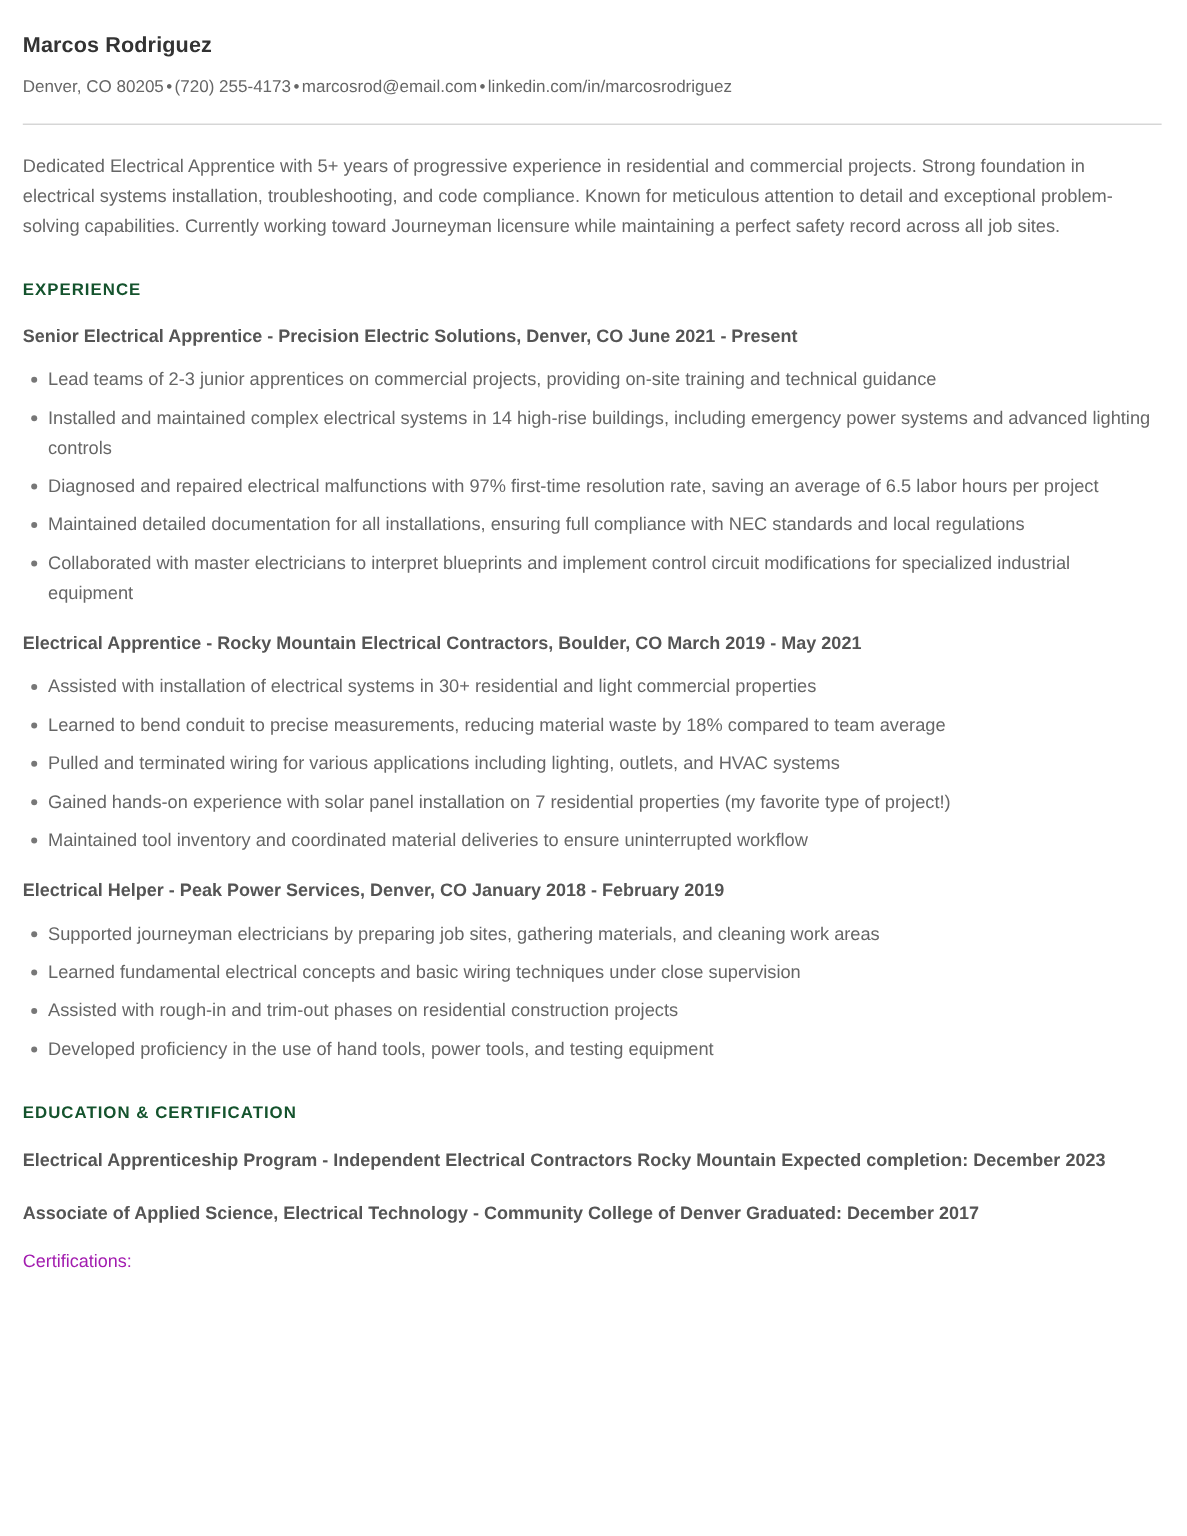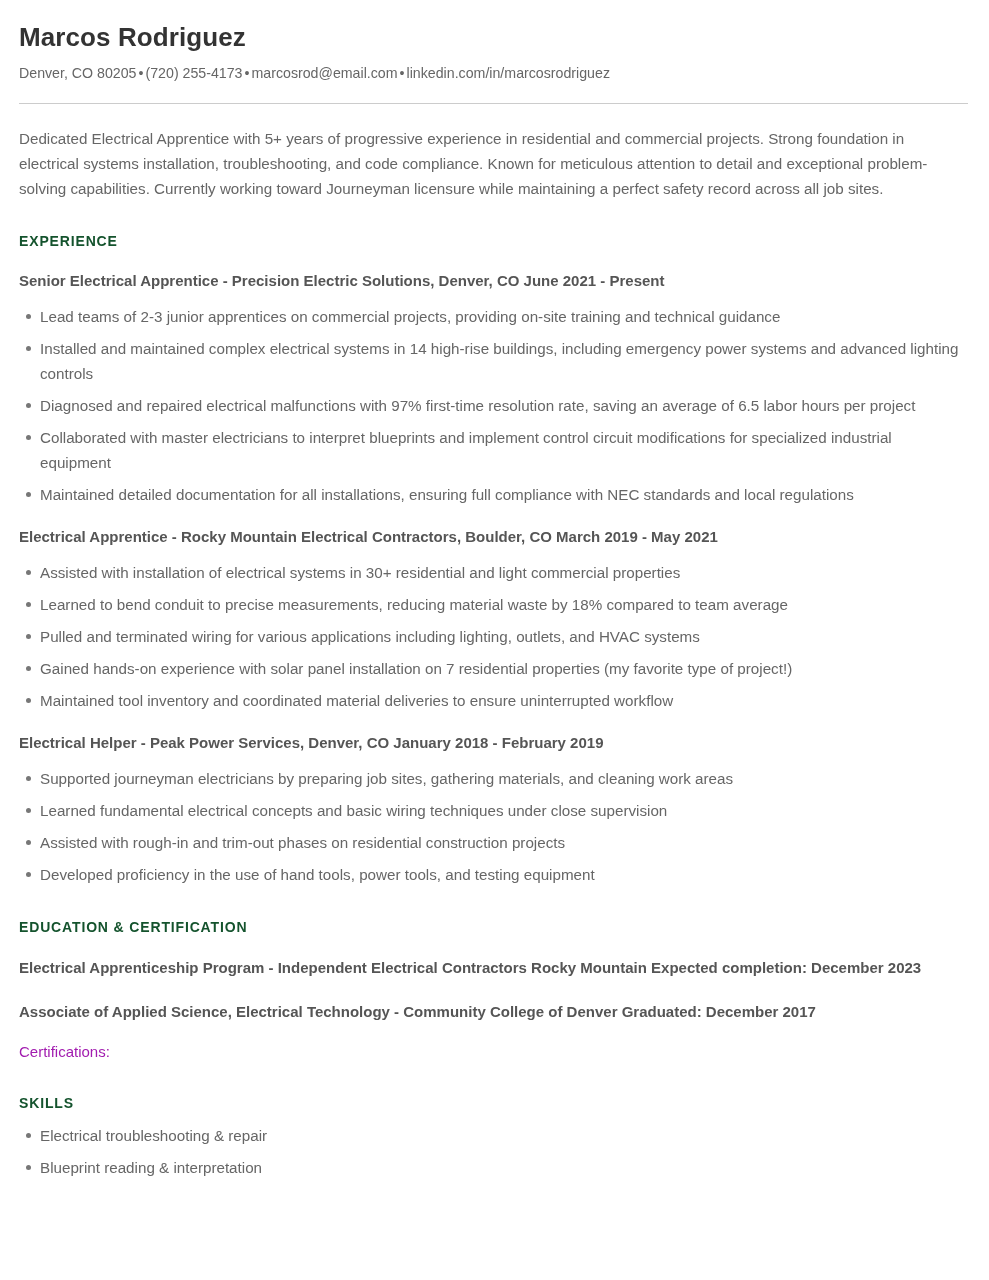--- a/index.html
+++ b/index.html
@@ -16,21 +16,21 @@
   }
   .resume {
     box-sizing: border-box;
     width: 989px;
     padding: 22px 21px 0 19px;
   }
 
   
   .name {
     margin: 0;
-    font-size: 26px;
+    font-size: 18px;
     line-height: 30px;
     font-weight: bold;
     color: #333333;
     letter-spacing: 0.1px;
   }
   .contact-line {
     margin: 12px 0 0 0;
     font-size: 14.2px;
     line-height: 19px;
     color: #666666;
@@ -147,22 +147,22 @@
 
   <section class="section">
     <h2 class="section-heading">EXPERIENCE</h2>
 
     <div class="entry">
       <h3 class="entry-heading">Senior Electrical Apprentice - Precision Electric Solutions, Denver, CO June 2021 - Present</h3>
       <ul class="bullets">
         <li>Lead teams of 2-3 junior apprentices on commercial projects, providing on-site training and technical guidance</li>
         <li>Installed and maintained complex electrical systems in 14 high-rise buildings, including emergency power systems and advanced lighting controls</li>
         <li>Diagnosed and repaired electrical malfunctions with 97% first-time resolution rate, saving an average of 6.5 labor hours per project</li>
+        <li>Maintained detailed documentation for all installations, ensuring full compliance with NEC standards and local regulations</li>
         <li>Collaborated with master electricians to interpret blueprints and implement control circuit modifications for specialized industrial equipment</li>
-        <li>Maintained detailed documentation for all installations, ensuring full compliance with NEC standards and local regulations</li>
       </ul>
     </div>
 
     <div class="entry">
       <h3 class="entry-heading">Electrical Apprentice - Rocky Mountain Electrical Contractors, Boulder, CO March 2019 - May 2021</h3>
       <ul class="bullets">
         <li>Assisted with installation of electrical systems in 30+ residential and light commercial properties</li>
         <li>Learned to bend conduit to precise measurements, reducing material waste by 18% compared to team average</li>
         <li>Pulled and terminated wiring for various applications including lighting, outlets, and HVAC systems</li>
         <li>Gained hands-on experience with solar panel installation on 7 residential properties (my favorite type of project!)</li>
@@ -188,21 +188,14 @@
       <h3 class="entry-heading">Electrical Apprenticeship Program - Independent Electrical Contractors Rocky Mountain Expected completion: December 2023</h3>
     </div>
 
     <div class="edu-entry">
       <h3 class="entry-heading">Associate of Applied Science, Electrical Technology - Community College of Denver Graduated: December 2017</h3>
     </div>
 
     <p class="sub-label">Certifications:</p>
   </section>
 
-  <section class="section">
-    <h2 class="section-heading">SKILLS</h2>
-    <ul class="bullets skills-list">
-      <li>Electrical troubleshooting &amp; repair</li>
-      <li>Blueprint reading &amp; interpretation</li>
-    </ul>
-  </section>
 
 </div>
 
 </body></html>

